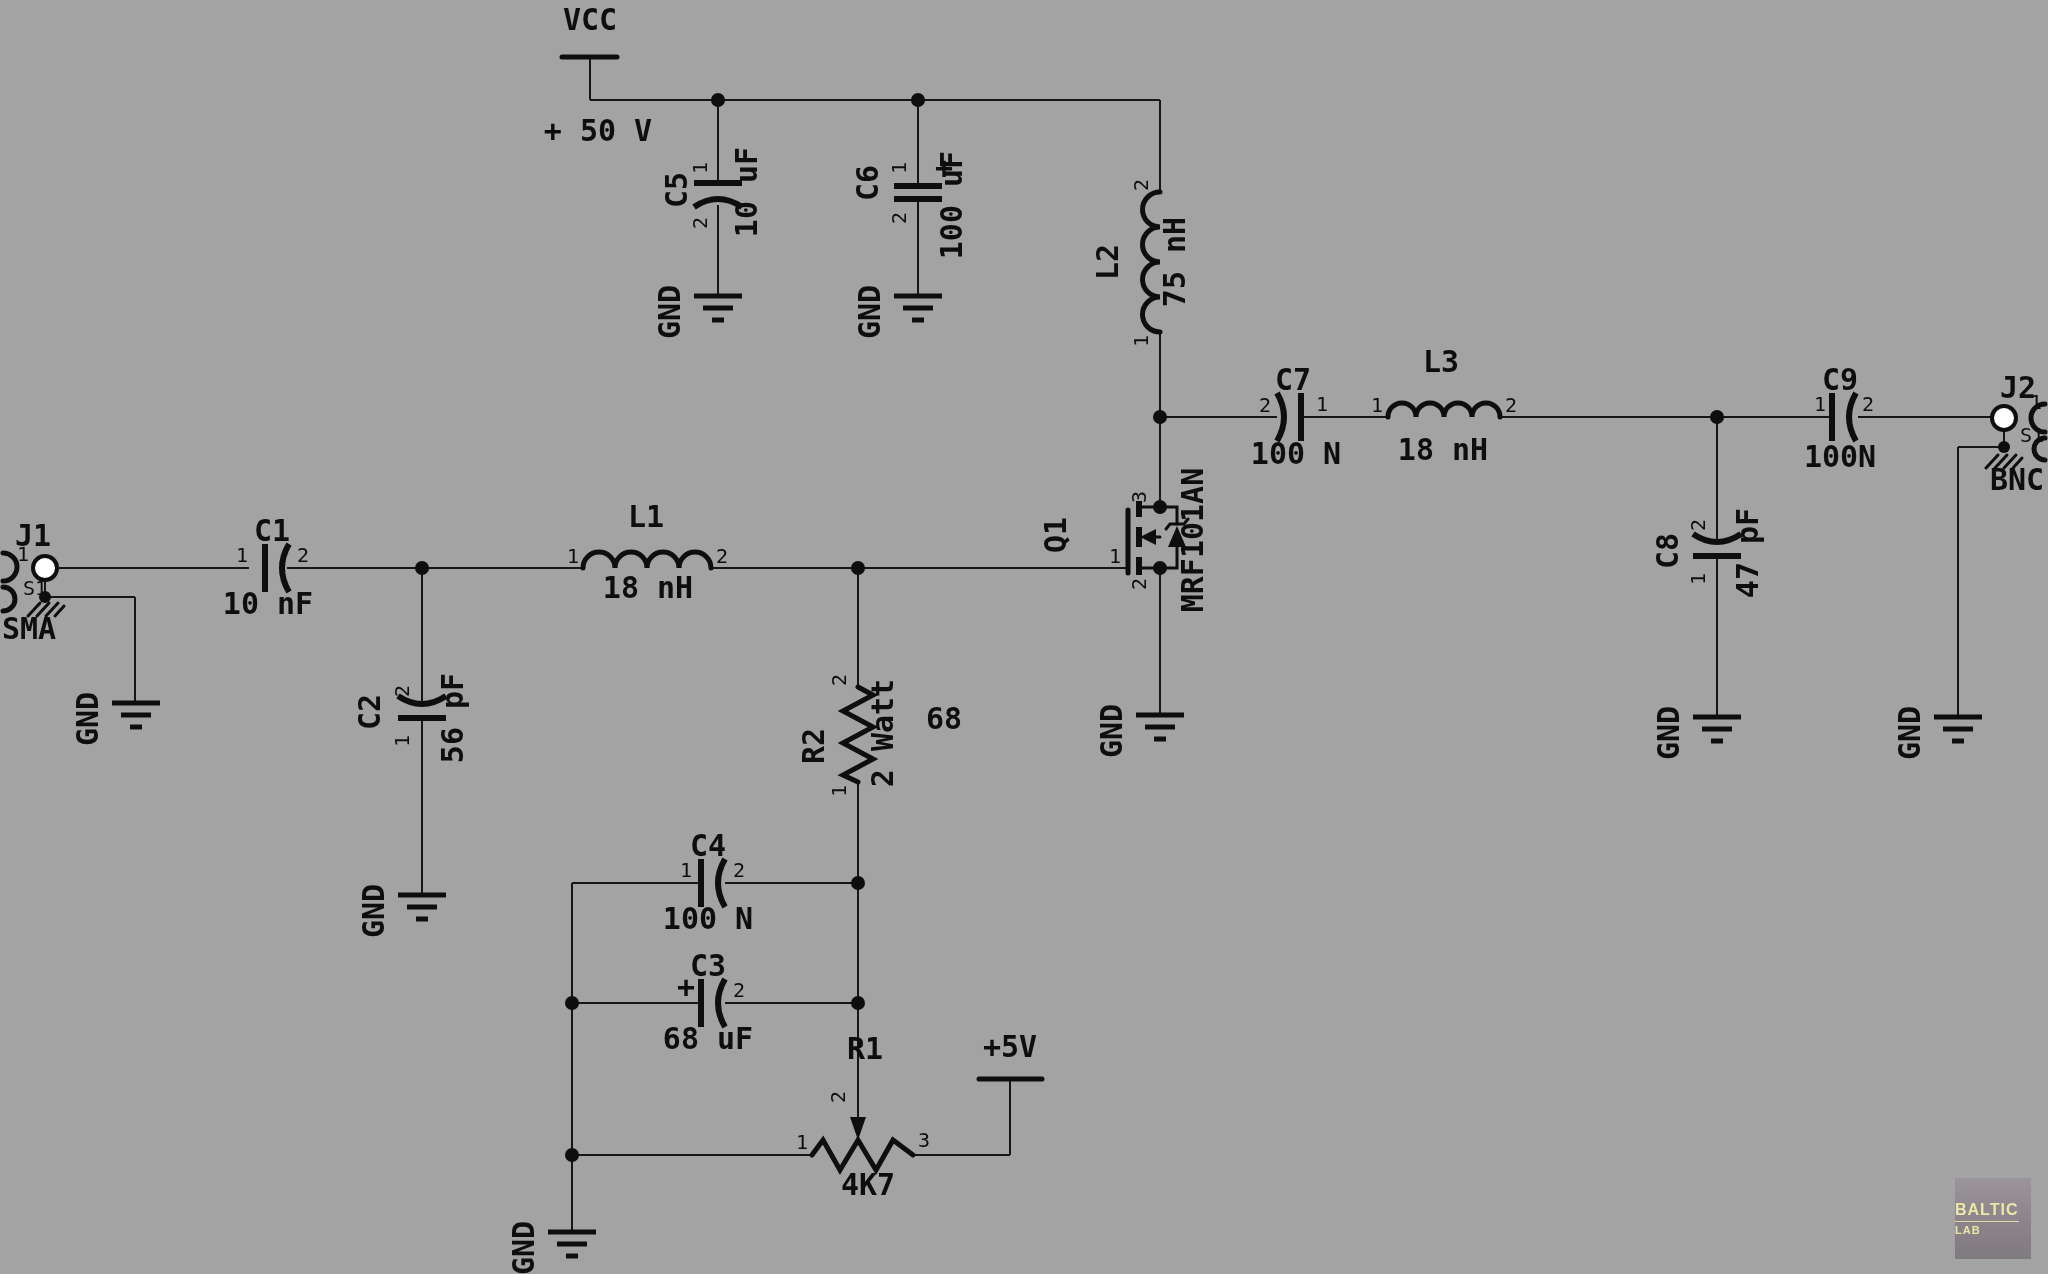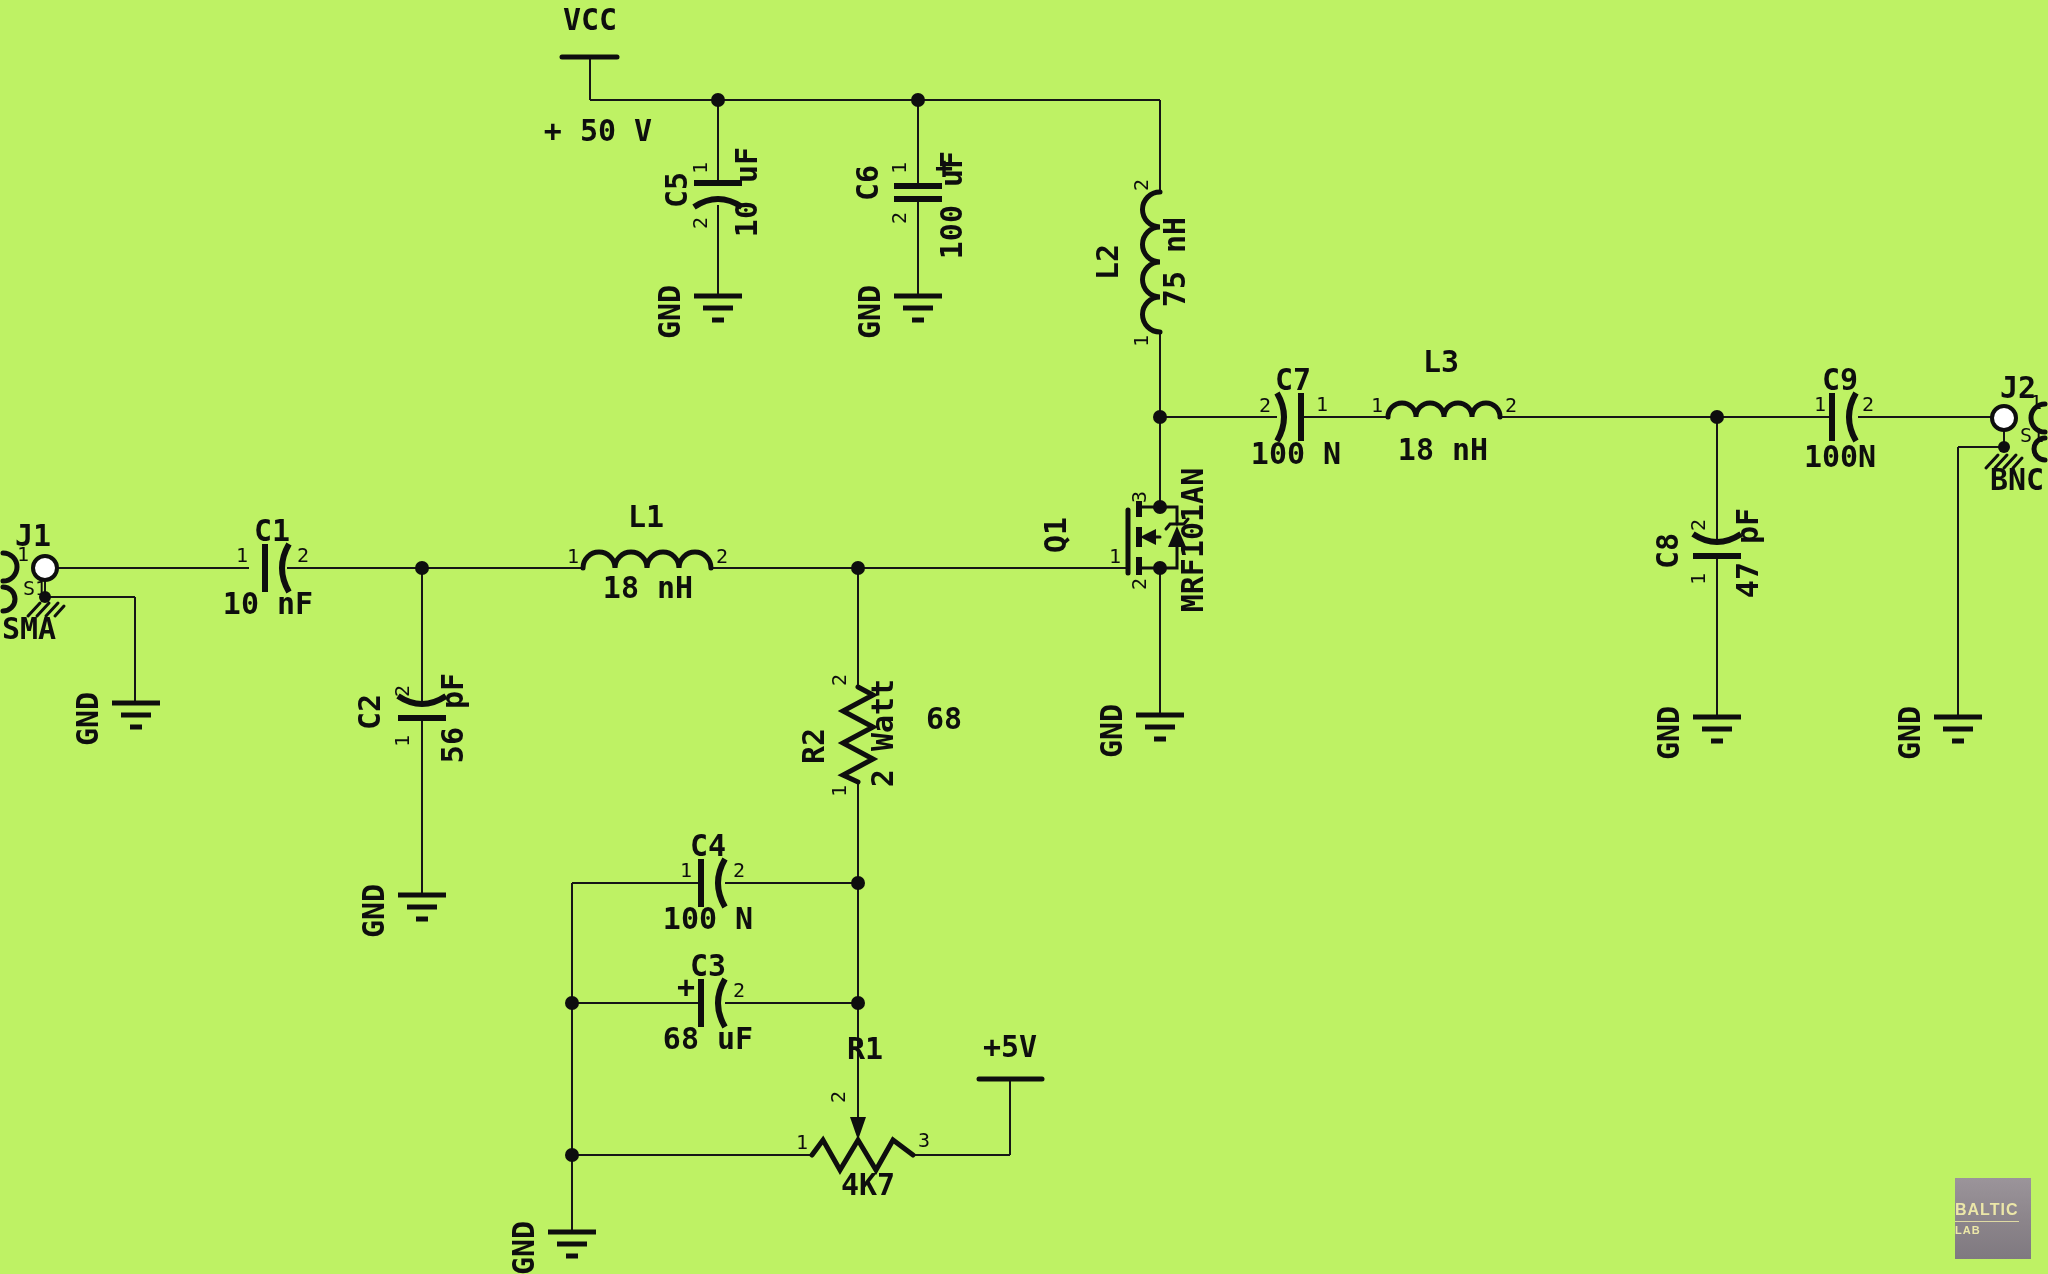--- a/index.html
+++ b/index.html
@@ -1,16 +1,16 @@
 <!DOCTYPE html>
 <html><head>
 <meta charset="utf-8">
 <style>
   html,body{margin:0;padding:0;background:#ffffff;}
-  .stage{position:relative;width:2048px;height:1274px;background:#bef264;overflow:hidden;
+  .stage{position:relative;width:2048px;height:1274px;background:#a3a3a3;overflow:hidden;
          font-family:"DejaVu Sans Mono", monospace;}
   svg text{fill:#0e0e0e;}
   .lbl{font-family:"DejaVu Sans Mono", monospace;font-size:30px;font-weight:bold;}
   .pin{font-family:"DejaVu Sans Mono", monospace;font-size:20px;font-weight:normal;}
   .wire{stroke:#161616;stroke-width:2;fill:none;}
   .sym{stroke:#0e0e0e;stroke-width:5;fill:none;stroke-linecap:round;}
   .plate{stroke:#0e0e0e;stroke-width:6;fill:none;stroke-linecap:butt;}
   .thin{stroke:#0e0e0e;stroke-width:3;fill:none;stroke-linecap:round;}
   .dot{fill:#0e0e0e;stroke:none;}
   .logo{position:absolute;left:1955px;top:1178px;width:76px;height:81px;

